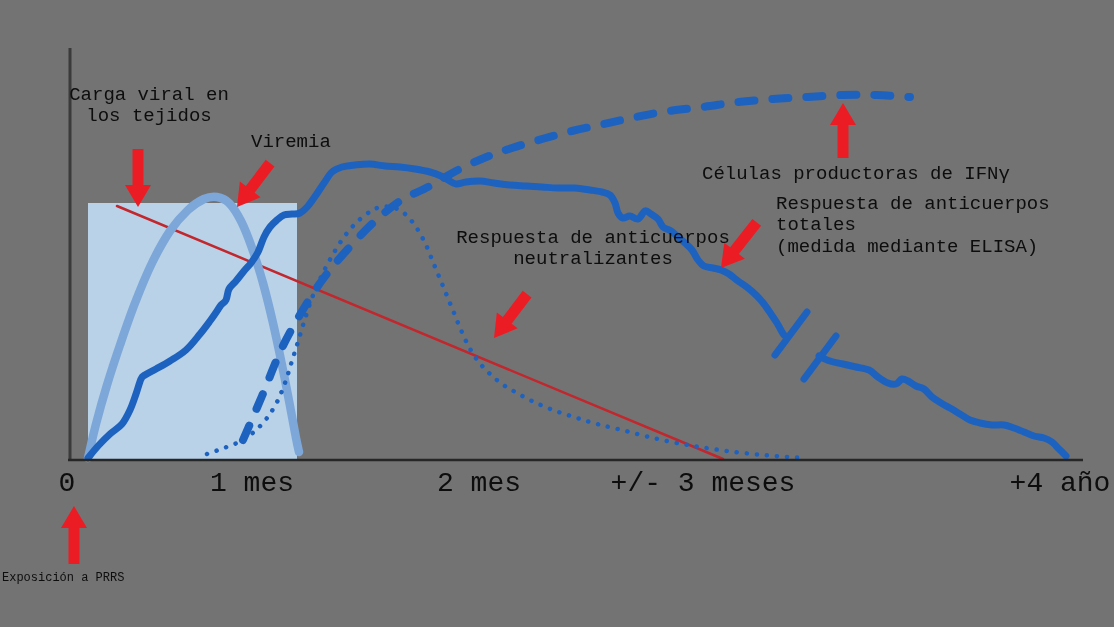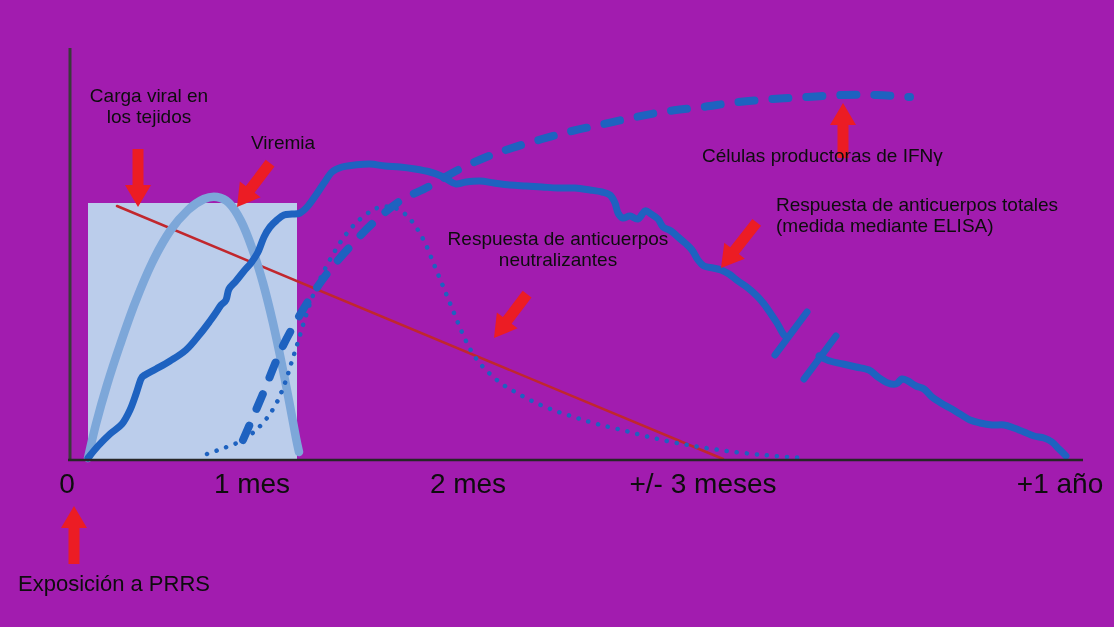--- a/index.html
+++ b/index.html
@@ -1,17 +1,17 @@
 <!DOCTYPE html>
 <html><head>
 <meta charset="utf-8">
 <style>
   html,body{margin:0;padding:0;background:#ffffff;}
-  .canvas{position:relative;width:1114px;height:627px;background:#a21caf;
-          font-family:Liberation Sans, sans-serif;overflow:hidden;}
+  .canvas{position:relative;width:1114px;height:627px;background:#737373;
+          font-family:Liberation Mono, monospace;overflow:hidden;}
   .canvas svg{position:absolute;left:0;top:0;}
   .lbl{position:absolute;color:#0d0d0d;font-size:19px;line-height:1.13;white-space:pre-line;}
   .center{text-align:center;}
   .nowrap{white-space:nowrap;}
   .tick{position:absolute;top:468px;font-size:28px;color:#0d0d0d;
         transform:translateX(-50%);white-space:nowrap;}
 </style>
 </head>
 <body>
 
@@ -35,29 +35,29 @@
       <path d="M0 0 L-13 -22 L-5.5 -22 L-5.5 -58 L5.5 -58 L5.5 -22 L13 -22 Z" fill="#ec1c24" transform="translate(721 268) rotate(38)"></path>
       <path d="M0 0 L-13 -22 L-5.5 -22 L-5.5 -55 L5.5 -55 L5.5 -22 L13 -22 Z" fill="#ec1c24" transform="translate(843 103) rotate(180)"></path>
       <path d="M0 0 L-13 -22 L-5.5 -22 L-5.5 -58 L5.5 -58 L5.5 -22 L13 -22 Z" fill="#ec1c24" transform="translate(74 506) rotate(180)"></path>
     </svg>
 
   <div class="lbl center" style="left:68px;top:85px;width:162px;">Carga viral en
 los tejidos</div>
 
   <div class="lbl nowrap" style="left:251px;top:132px;">Viremia</div>
 
-  <div class="lbl nowrap" style="left:702px;top:145px;">Células productoras de IFNγ</div>
+  <div class="lbl nowrap" style="left:702px;top:164px;">Células productoras de IFNγ</div>
 
-  <div class="lbl center" style="left:417px;top:228px;width:282px;">Respuesta de anticuerpos
+  <div class="lbl center" style="left:452px;top:228px;width:282px;">Respuesta de anticuerpos
 neutralizantes</div>
 
   <div class="lbl" style="left:776px;top:194px;">Respuesta de anticuerpos totales
 (medida mediante ELISA)</div>
 
-  <div class="lbl nowrap" style="left:2px;top:572px;font-size:22px;margin-left:16px;">Exposición a PRRS</div>
+  <div class="lbl nowrap" style="left:2px;top:572px;font-size:12px;">Exposición a PRRS</div>
 
   <div class="tick" style="left:67px;">0</div>
   <div class="tick" style="left:252px;text-align:right;">1 mes</div>
-  <div class="tick" style="left:468px;">2 mes</div>
+  <div class="tick" style="left:479px;">2 mes</div>
   <div class="tick" style="left:703px;">+/- 3 meses</div>
-  <div class="tick" style="left:1060px;">+1 año</div>
+  <div class="tick" style="left:1060px;">+4 año</div>
 
 </div>
 
 </body></html>

